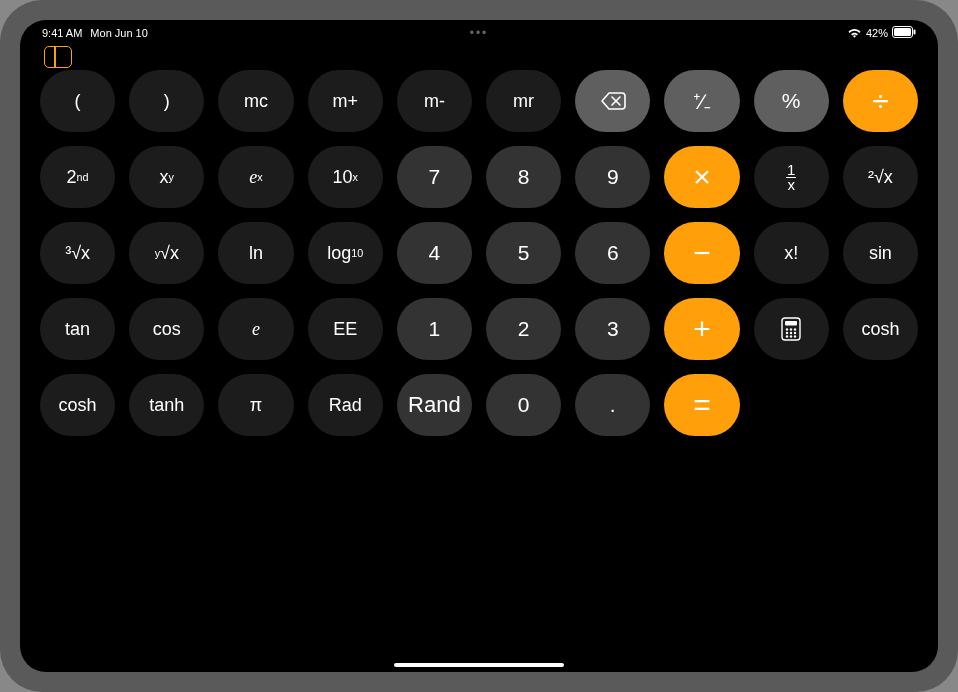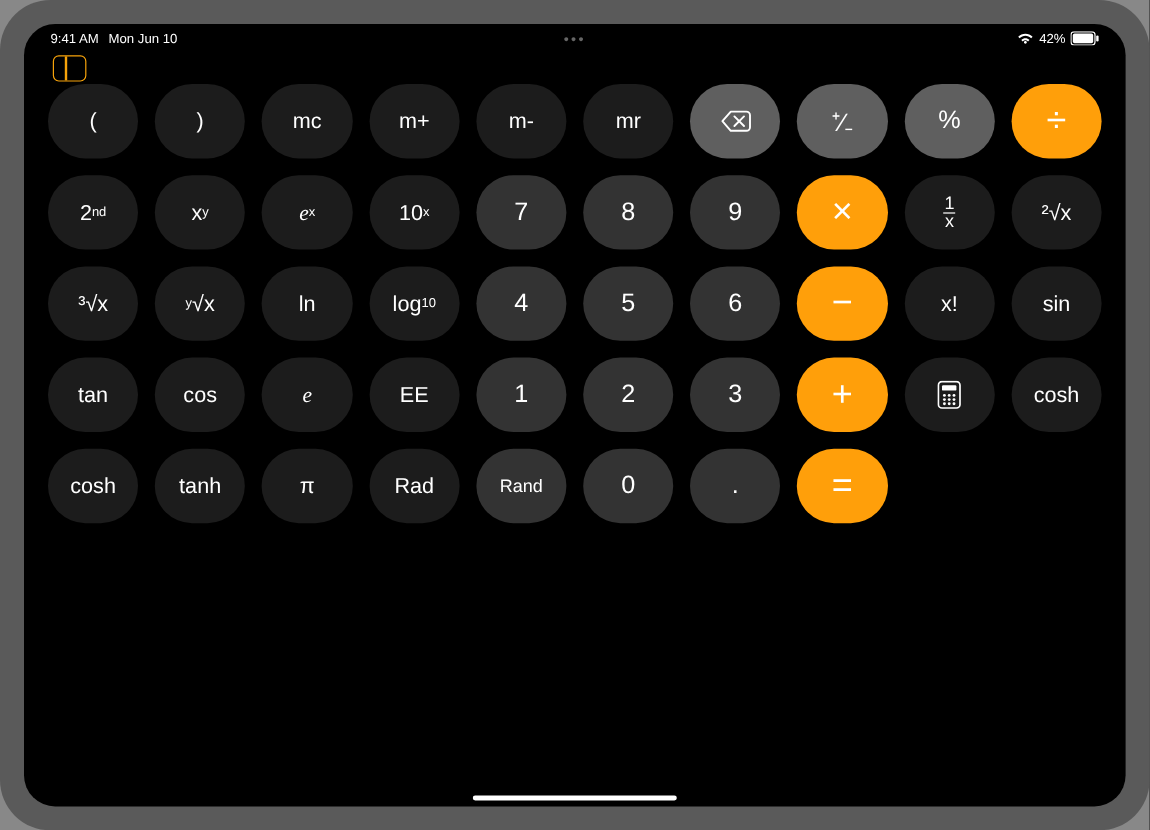--- a/index.html
+++ b/index.html
@@ -253,21 +253,21 @@
             <circle cx="6" cy="19.5" r="1.2" fill="#fff"></circle>
             <circle cx="10" cy="19.5" r="1.2" fill="#fff"></circle>
             <circle cx="14" cy="19.5" r="1.2" fill="#fff"></circle>
           </svg>
       </button>
       <button class="key sci">cosh</button>
       <button class="key sci">cosh</button>
       <button class="key sci">tanh</button>
       <button class="key sci">π</button>
       <button class="key sci">Rad</button>
-      <button class="key num" style="font-size:15px">Rand</button>
+      <button class="key num" style="font-size:22px">Rand</button>
       <button class="key num">0</button>
       <button class="key num">.</button>
       <button class="key op">=</button>
     </div>
 
     <div class="home-indicator"></div>
   </div>
 </div>
 
 </body></html>

